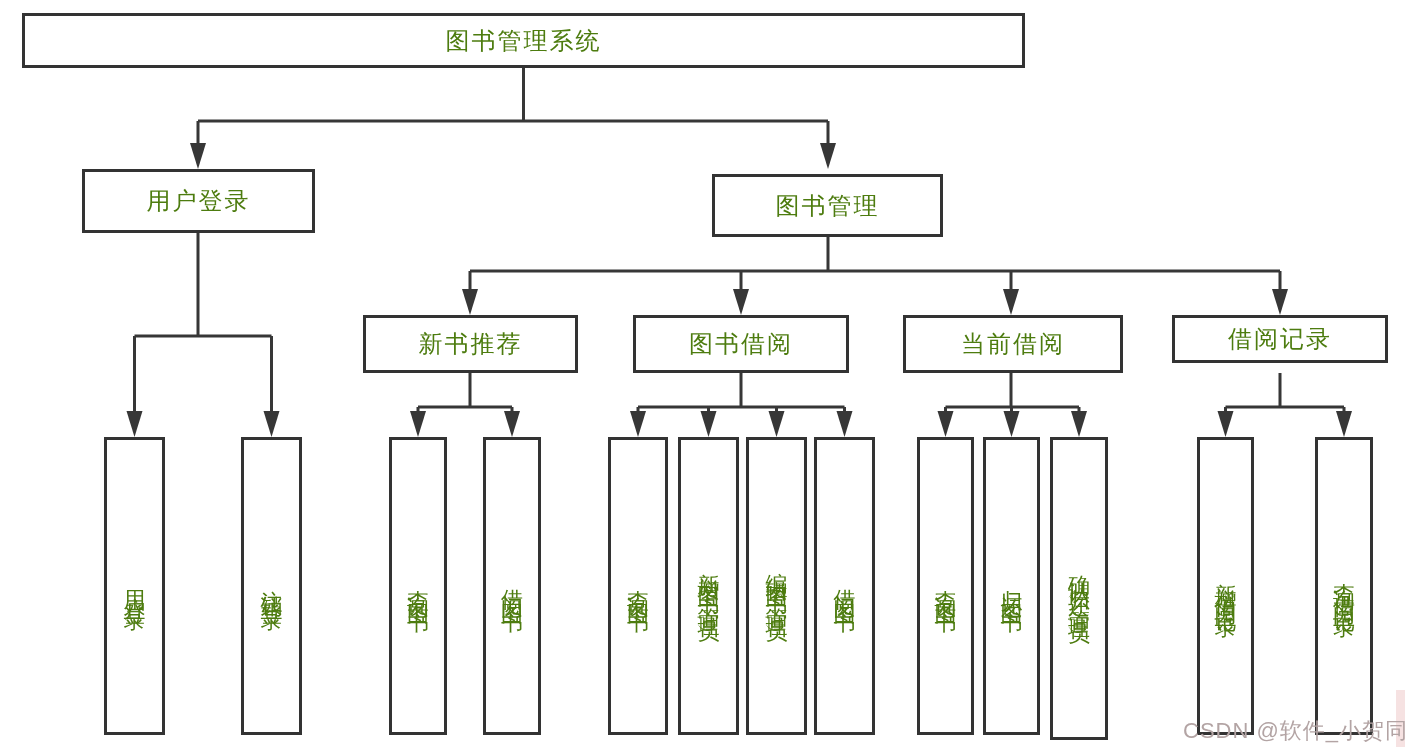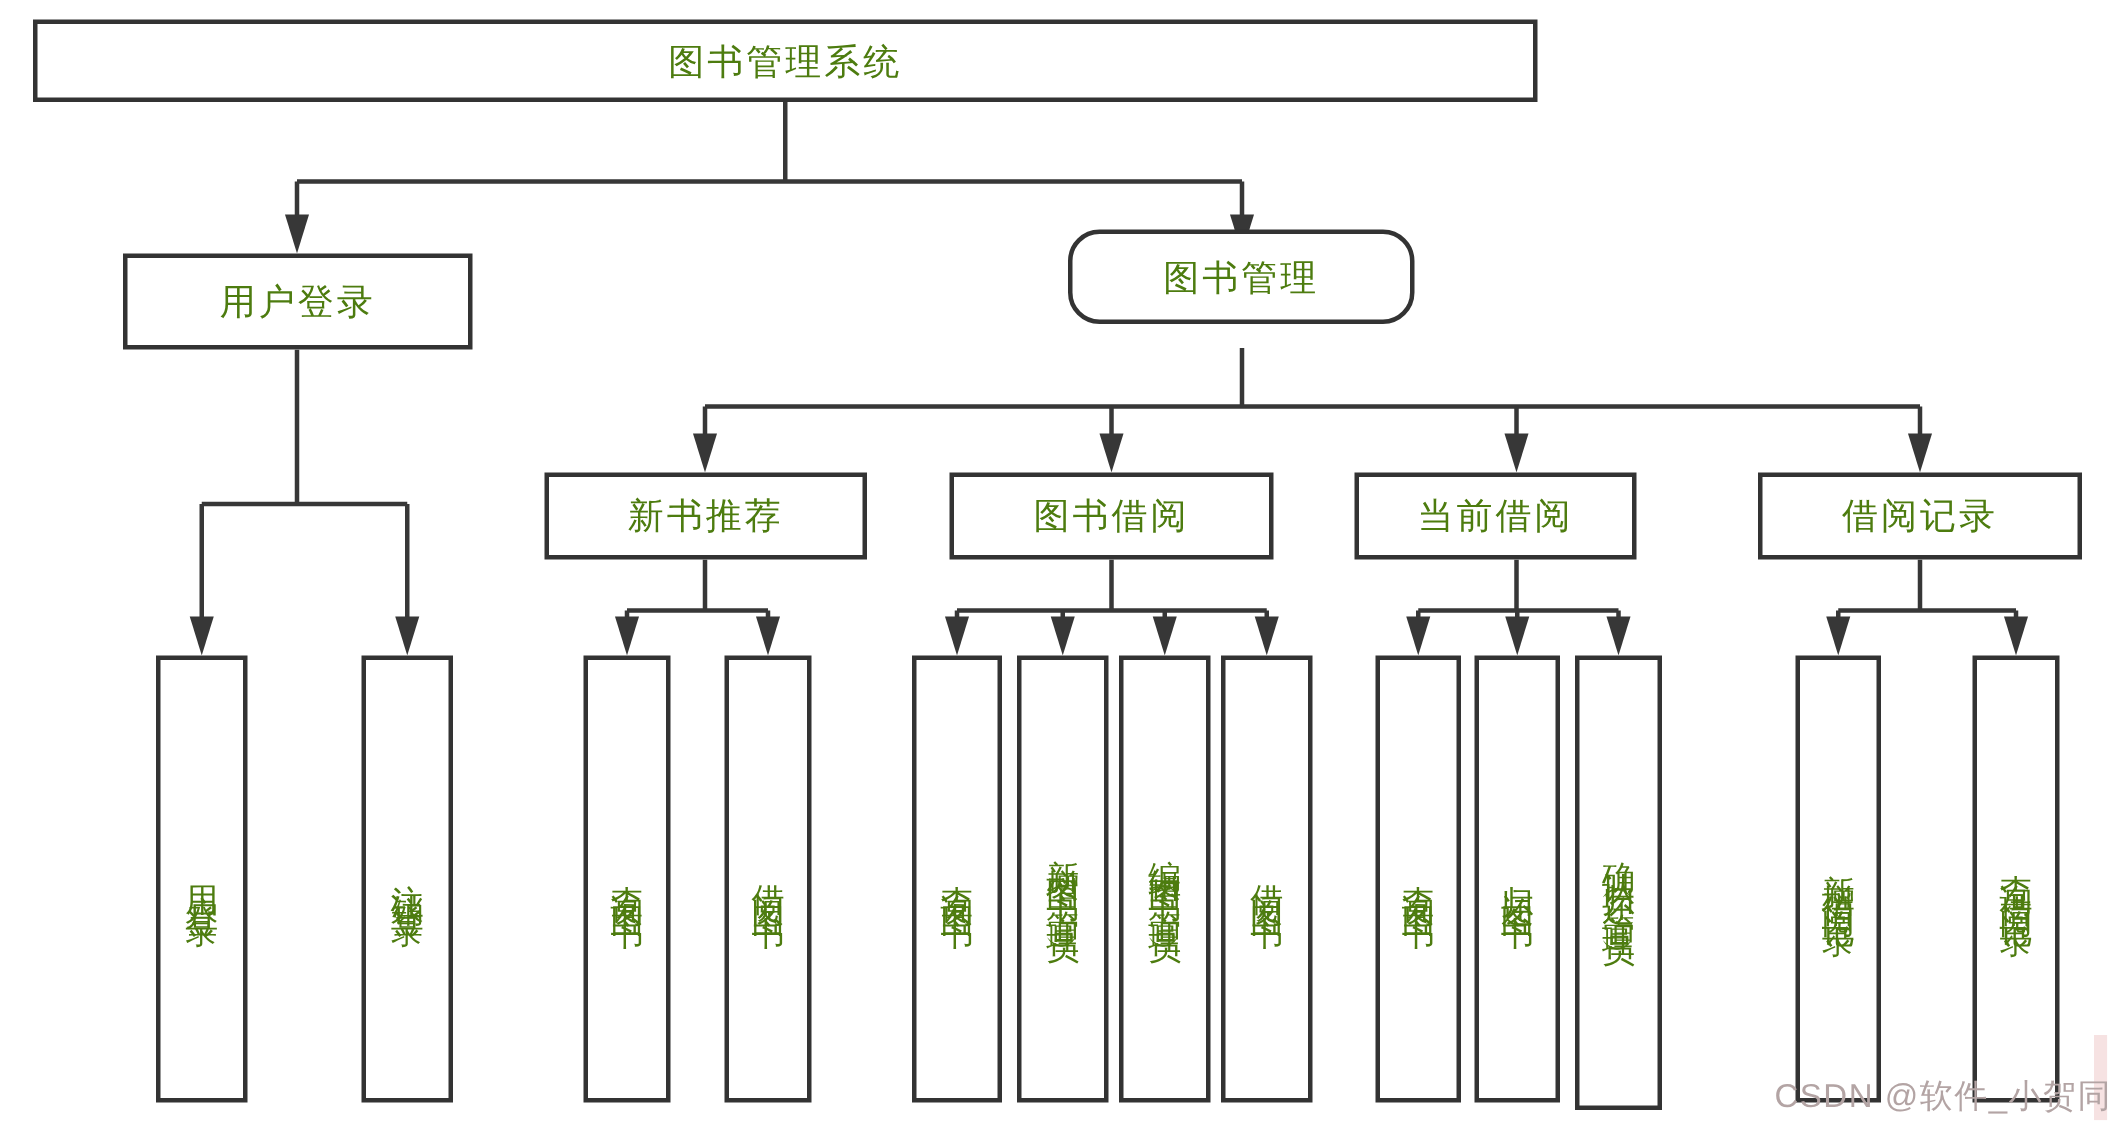--- a/index.html
+++ b/index.html
@@ -103,34 +103,34 @@
     </g>
   </svg>
 
   <div class="node" style="left:22px; top:13px; width:1003px; height:55px;">
     <span class="h-label">图书管理系统</span>
   </div>
 
   <div class="node" style="left:82px; top:169px; width:233px; height:64px;">
     <span class="h-label">用户登录</span>
   </div>
-  <div class="node" style="left:712px; top:153px; width:231px; height:63px;border-radius:21px;">
+  <div class="node" style="left:712px; top:174px; width:231px; height:63px;">
     <span class="h-label">图书管理</span>
   </div>
 
   <div class="node" style="left:633px; top:315px; width:216px; height:58px;">
     <span class="h-label">图书借阅</span>
   </div>
   <div class="node" style="left:363px; top:315px; width:215px; height:58px;">
     <span class="h-label">新书推荐</span>
   </div>
-  <div class="node" style="left:903px; top:315px; width:188px; height:58px;font-family:Liberation Mono, monospace;">
+  <div class="node" style="left:903px; top:315px; width:220px; height:58px;font-family:Liberation Mono, monospace;">
     <span class="h-label">当前借阅</span>
   </div>
-  <div class="node" style="left:1172px; top:315px; width:216px; height:58px;">
+  <div class="node" style="left:1172px; top:315px; width:216px; height:48px;">
     <span class="h-label">借阅记录</span>
   </div>
 
   <div class="node v-node" style="left:104px; top:437px; width:61px; height:298px;">
     <span class="v-label">用户登录</span>
   </div>
   <div class="node v-node" style="left:241px; top:437px; width:61px; height:298px;">
     <span class="v-label">注销登录</span>
   </div>
 

